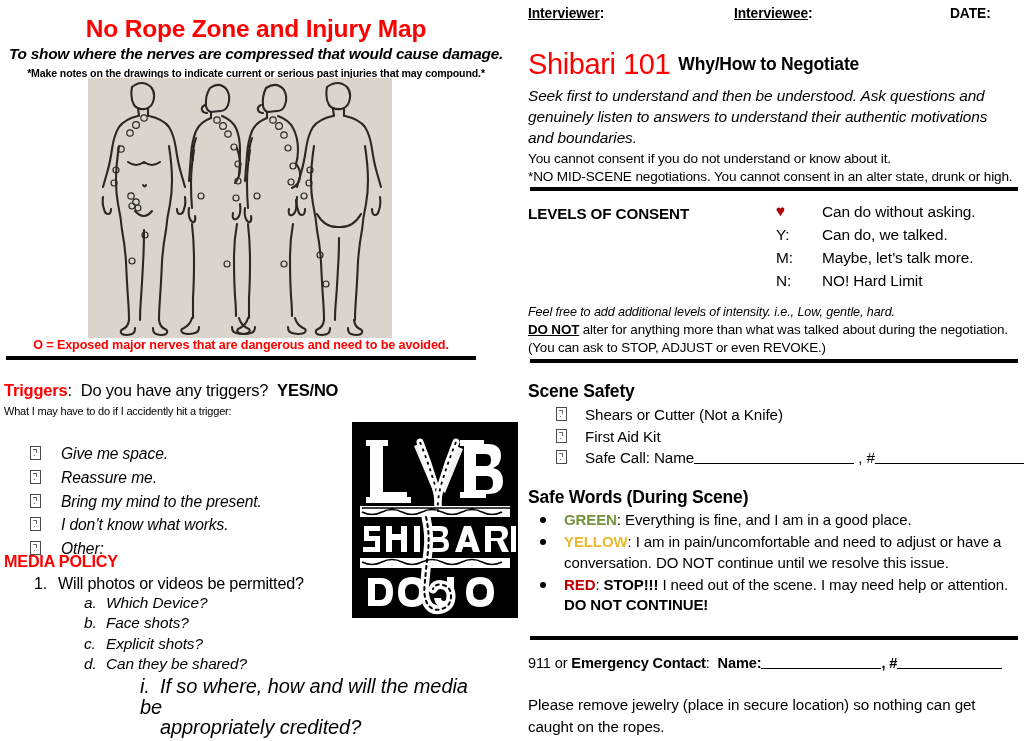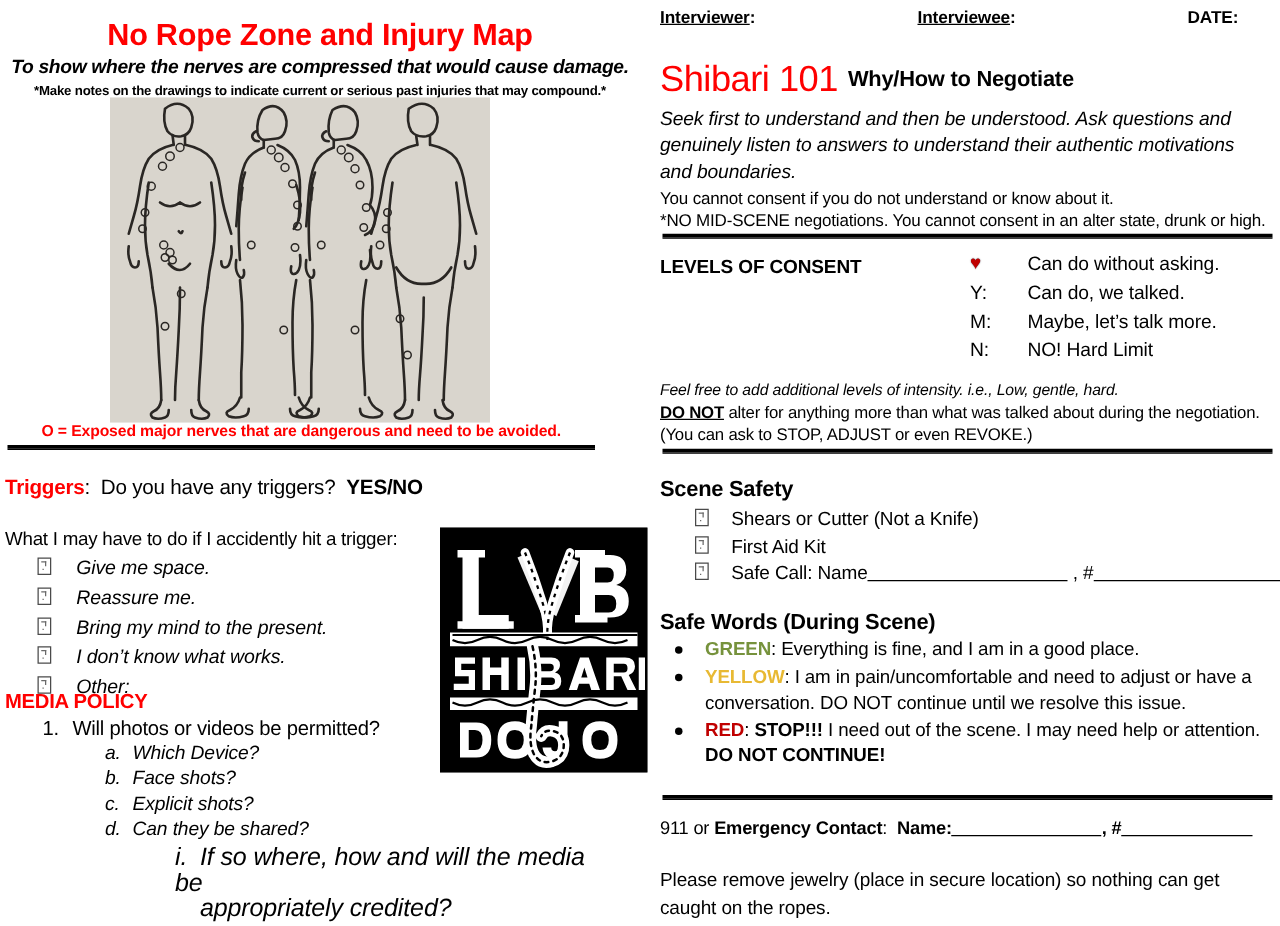--- a/index.html
+++ b/index.html
@@ -38,21 +38,21 @@
   }
   .rule-left{
     position:absolute;left:6px;top:356px;width:470px;height:0;
     border-top:3px solid #000;border-bottom:1px solid #000;
   }
   .rule-left::after{content:"";display:block;height:1px;}
 
   .triggers-line{position:absolute;left:4px;top:381px;font-size:16.5px;letter-spacing:-0.2px;}
   .triggers-line .red{color:#FF0000;font-weight:bold;}
   .triggers-line .b{font-weight:bold;}
-  .trigger-sub{position:absolute;left:4px;top:423px;font-size:15px;letter-spacing:-0.2px;}
+  .trigger-sub{position:absolute;left:4px;top:405px;font-size:11px;letter-spacing:-0.2px;}
 
   .chk-list{position:absolute;left:30px;top:445px;width:330px;}
   .chk-row{display:flex;align-items:baseline;height:23.8px;}
   .tofu{
     display:inline-block;width:9px;height:12px;border:1px solid #4a4a4a;
     position:relative;top:1px;margin-right:20px;flex:0 0 auto;
     background:#ffffff;
   }
   .tofu::before{
     content:"";position:absolute;left:2px;top:2px;width:3px;height:3px;

